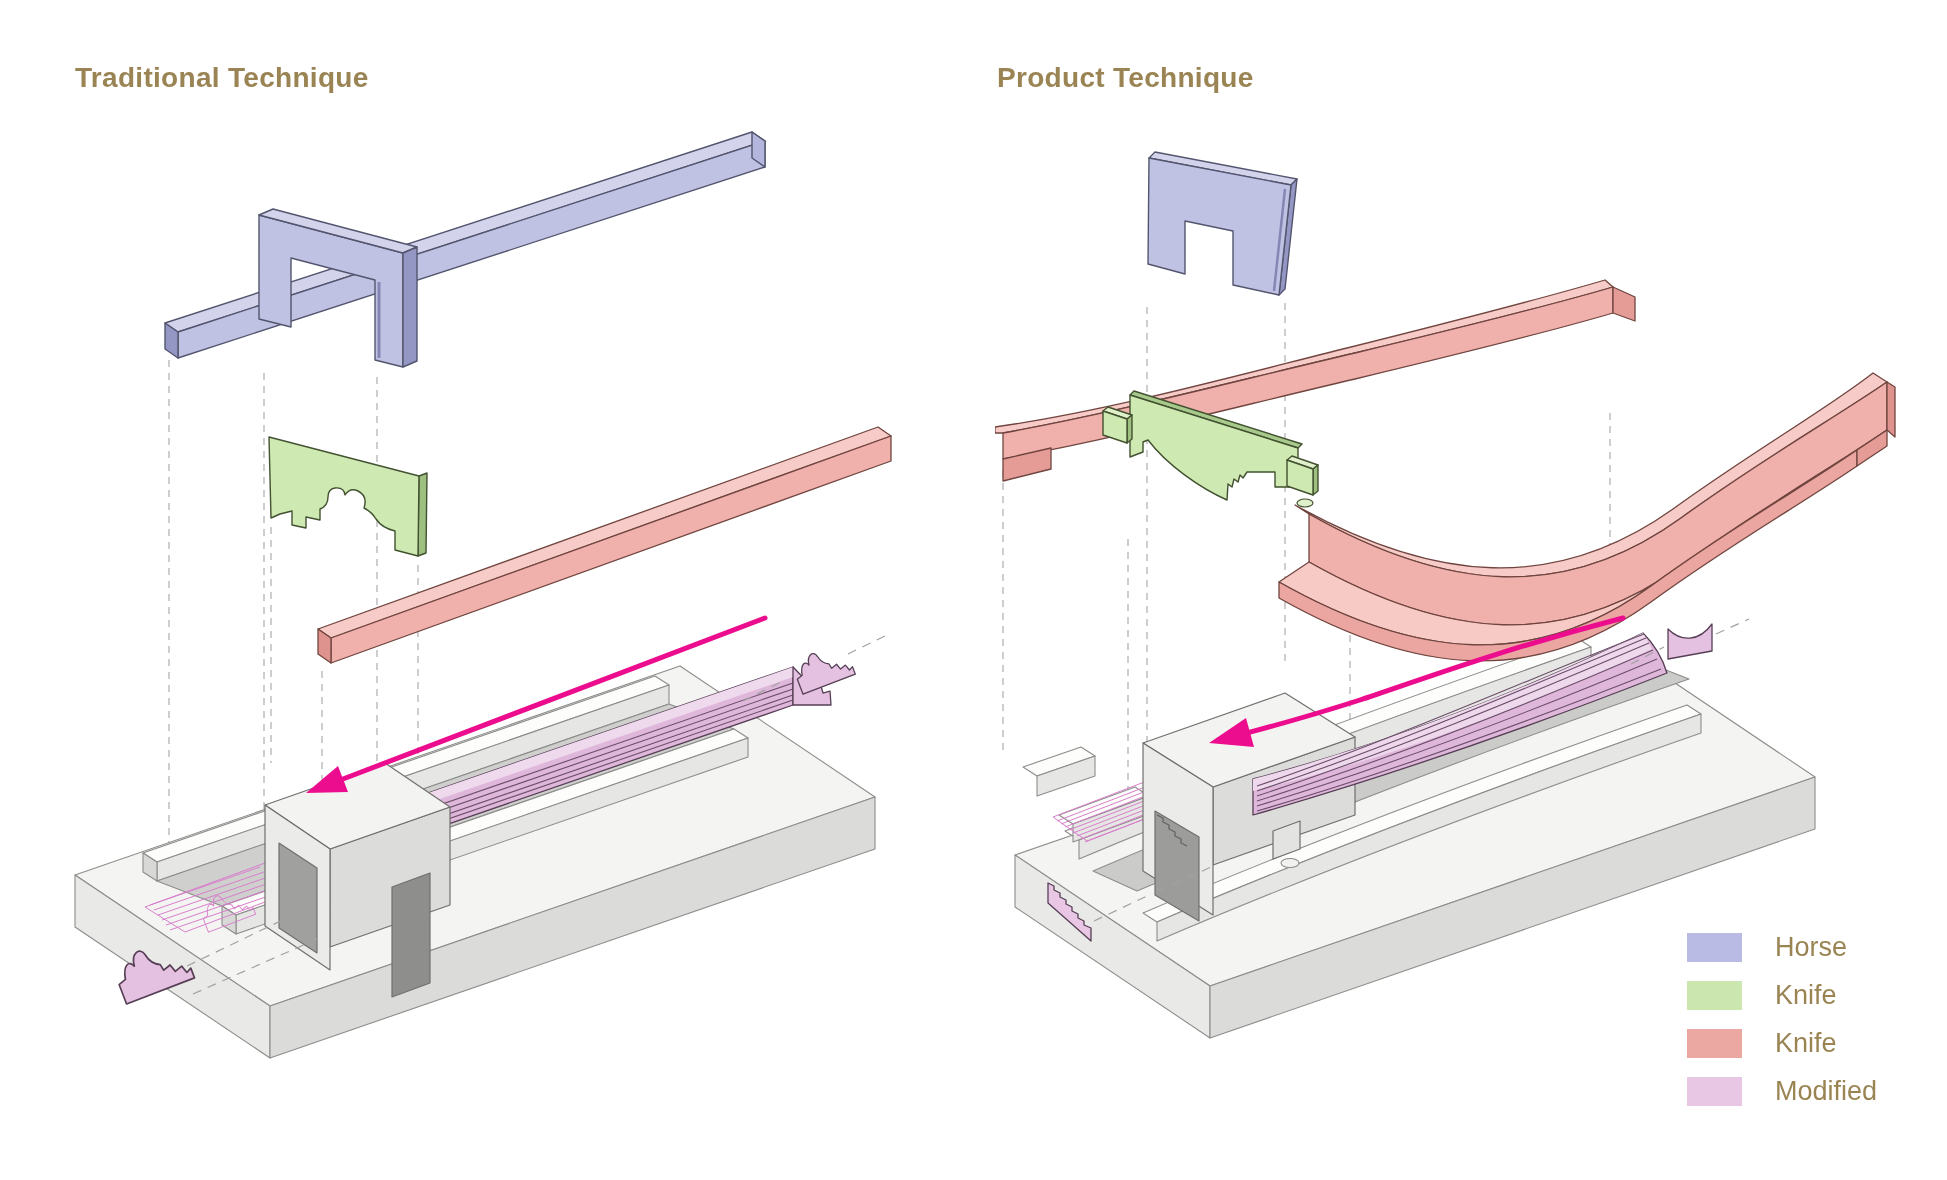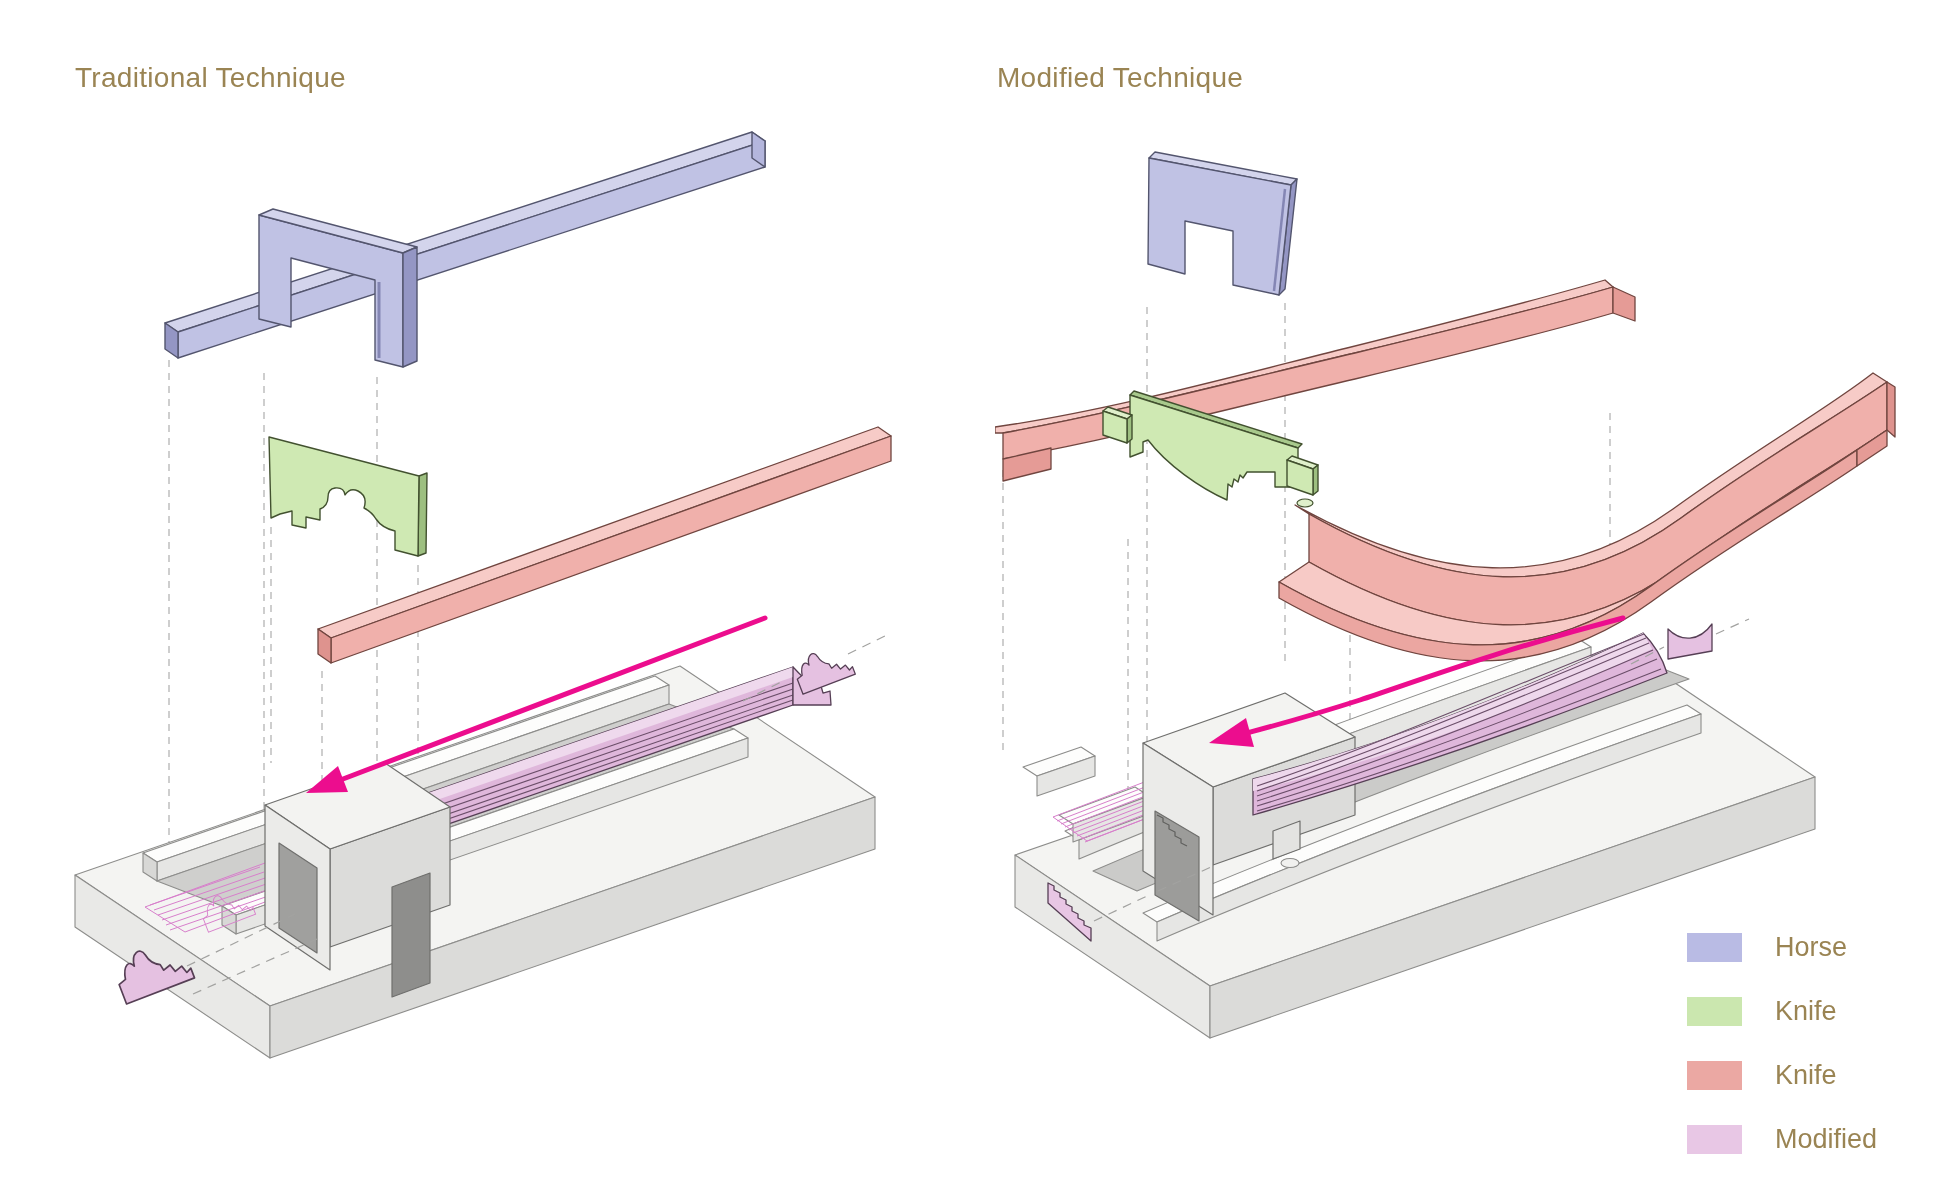--- a/index.html
+++ b/index.html
@@ -1,24 +1,24 @@
 <!DOCTYPE html>
 <html><head>
 <meta charset="utf-8">
 <style>
   html,body{margin:0;padding:0;background:#ffffff;}
   .canvas{position:relative;width:1947px;height:1180px;background:#ffffff;overflow:hidden;
           font-family:"Liberation Sans", sans-serif;}
-  .panel-title{position:absolute;font-size:28px;font-weight:400;color:#9a8453;letter-spacing:.3px;}
+  .panel-title{position:absolute;font-size:28px;font-weight:700;color:#9a8453;letter-spacing:.3px;}
   #title-traditional{left:75px;top:62px;}
   #title-modified{left:997px;top:62px;}
   .diagram{position:absolute;}
   #diagram-traditional{left:55px;top:115px;width:840px;height:980px;}
   #diagram-modified{left:995px;top:115px;width:910px;height:980px;}
-  .legend{position:absolute;left:1687px;top:932px;display:flex;flex-direction:column;row-gap:33px;}
+  .legend{position:absolute;left:1687px;top:932px;display:flex;flex-direction:column;row-gap:17px;}
   .legend-row{display:flex;align-items:center;}
   .legend-swatch{width:55px;height:29px;display:block;}
   .legend-label{margin-left:33px;font-size:27px;color:#9a8453;}
   
   .oL{stroke:#8d8d8b;stroke-width:1.1;stroke-linejoin:round;}
   .oLd{stroke:#6f6f6d;stroke-width:1.2;stroke-linejoin:round;}
   .oP{stroke:#53556e;stroke-width:1.4;stroke-linejoin:round;}
   .oG{stroke:#42512f;stroke-width:1.4;stroke-linejoin:round;}
   .oR{stroke:#70453f;stroke-width:1.3;stroke-linejoin:round;}
   .oK{stroke:#563f55;stroke-width:1.3;stroke-linejoin:round;}
@@ -26,21 +26,21 @@
   .dashp{stroke:#a2a2a0;stroke-width:1.2;stroke-dasharray:9 7;fill:none;}
   .hatch{stroke:#d77fcb;stroke-width:1;fill:none;}
   .pline{stroke:#6b4e69;stroke-width:1.1;fill:none;}
 </style>
 </head>
 <body>
 
 <div class="canvas">
 
   <div class="panel-title" id="title-traditional">Traditional Technique</div>
-  <div class="panel-title" id="title-modified">Modified Technique</div>
+  <div class="panel-title" id="title-modified">Product Technique</div>
 
   <svg id="diagram-traditional" class="diagram" viewBox="0 0 840 980">
 
     <g>
       <line class="dash" x1="114" y1="245" x2="114" y2="812"></line>
       <line class="dash" x1="209" y1="258" x2="209" y2="838"></line>
       <line class="dash" x1="322" y1="262" x2="322" y2="768"></line>
       <line class="dash" x1="216" y1="412" x2="216" y2="648"></line>
       <line class="dash" x1="363" y1="450" x2="363" y2="700"></line>
       <line class="dash" x1="267" y1="556" x2="267" y2="806"></line>

